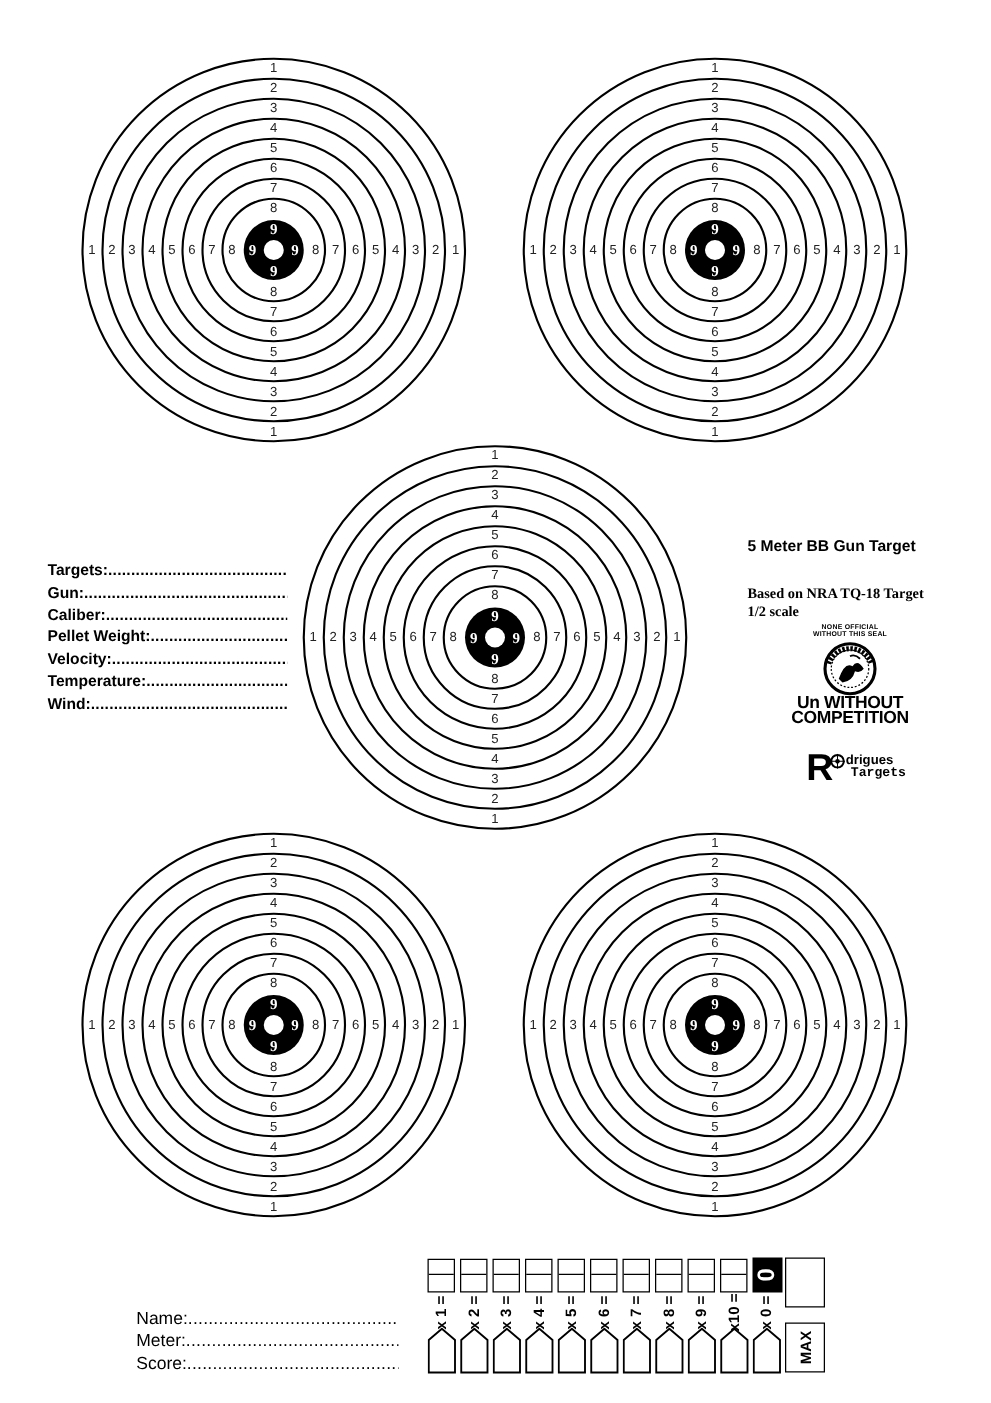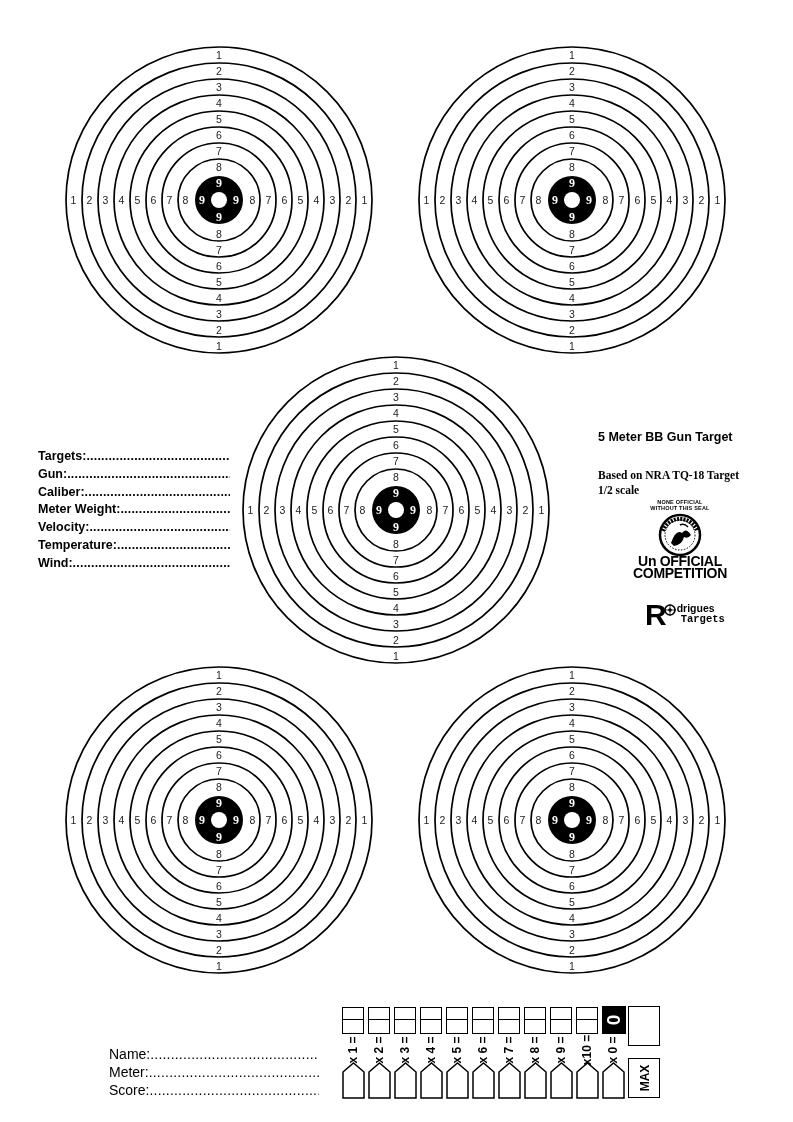--- a/index.html
+++ b/index.html
@@ -307,21 +307,21 @@
     </div>
   <div class="field-row">
       <span class="lbl">Gun:</span>
       <span class="dots">...........................................................</span>
     </div>
   <div class="field-row">
       <span class="lbl">Caliber:</span>
       <span class="dots">....................................................</span>
     </div>
   <div class="field-row">
-      <span class="lbl">Meter Weight:</span>
+      <span class="lbl">Pellet Weight:</span>
       <span class="dots">...........................................</span>
     </div>
   <div class="field-row">
       <span class="lbl">Velocity:</span>
       <span class="dots">.................................................</span>
     </div>
   <div class="field-row">
       <span class="lbl">Temperature:</span>
       <span class="dots">........................................</span>
     </div>
@@ -342,21 +342,21 @@
   <div class="note">WITHOUT THIS SEAL</div>
   <div class="emblem">
     <svg width="44" height="44" viewBox="0 0 44 44">
       <circle cx="22" cy="22" r="20" fill="#fff" stroke="#000" stroke-width="2.5"></circle>
       <circle cx="22" cy="22" r="15" fill="none" stroke="#000" stroke-width="1" stroke-dasharray="1.5 1.5"></circle>
       <path d="M5 18 A18 18 0 0 1 39 18" fill="none" stroke="#000" stroke-width="4" stroke-dasharray="2 1.2"></path>
       <path d="M13 30 Q18 16 24 20 Q28 14 33 22 Q30 26 26 24 Q24 32 16 33 Z" fill="#000"></path>
       <path d="M22 12 Q26 10 30 14" fill="none" stroke="#000" stroke-width="1.5"></path>
     </svg>
   </div>
-  <div class="unoff">Un OFFICIAL</div>
+  <div class="unoff">Un WITHOUT</div>
   <div class="comp">COMPETITION</div>
 </div>
 
 <div class="brand">
   <span class="big-r">R</span>
   <span style="display:inline-block;width:12px;height:12px;margin-left:-1px;margin-top:-14px;">
     <svg width="12" height="12" viewBox="0 0 12 12">
         <circle cx="6" cy="6" r="5" fill="none" stroke="#000" stroke-width="1.6"></circle>
         <circle cx="6" cy="6" r="1.8" fill="#000"></circle>
         <line x1="6" y1="0" x2="6" y2="12" stroke="#000" stroke-width="0.8"></line>

